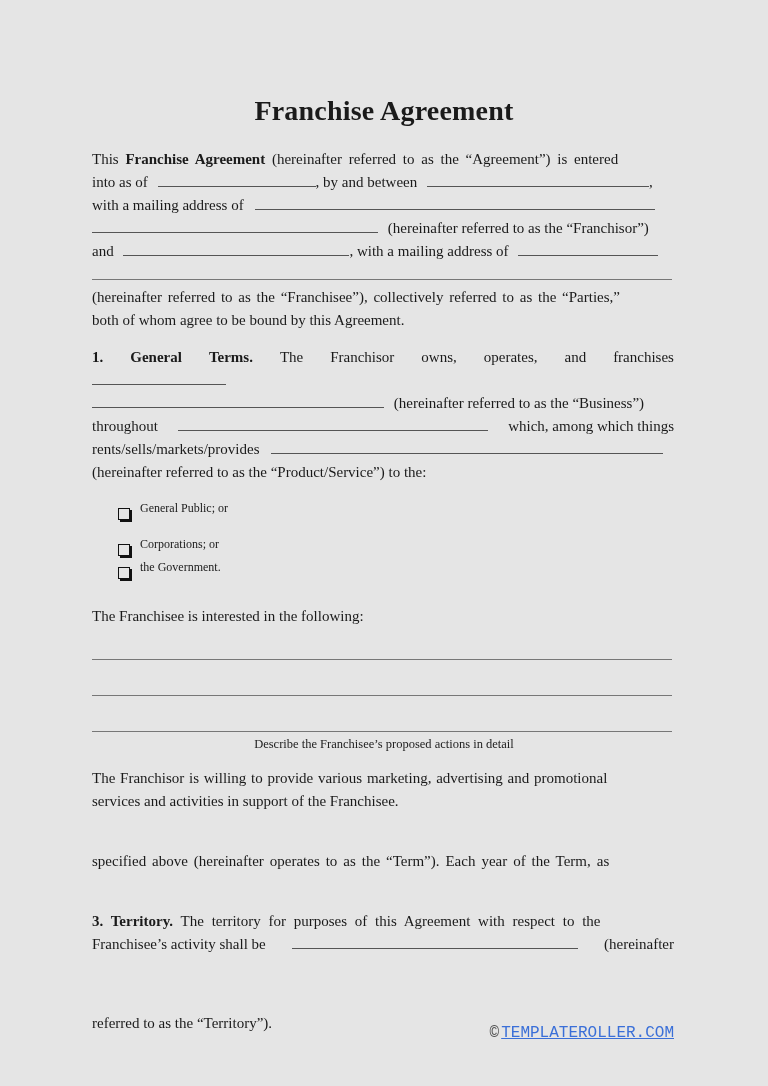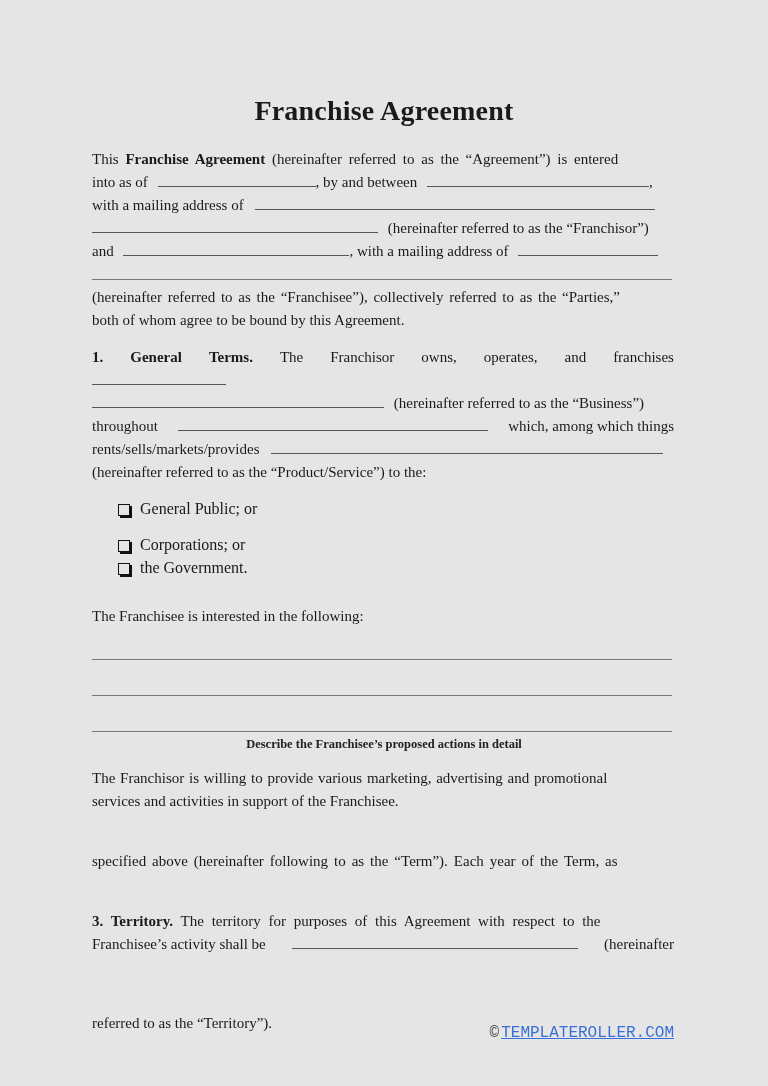--- a/index.html
+++ b/index.html
@@ -7,22 +7,22 @@
       font-family: "Liberation Serif", "DejaVu Serif", serif; color: #1a1a1a; }
     .page { position: absolute; left: 0; top: 0; width: 768px; height: 1086px; background: #e5e5e5; }
     .title { position: absolute; top: 95px; left: 0; width: 768px; text-align: center;
       font-size: 28px; font-weight: bold; letter-spacing: 0.2px; }
     .line { position: absolute; left: 92px; width: 582px; font-size: 15px; line-height: 23px;
       white-space: nowrap; height: 23px; }
     .just { display: flex; justify-content: space-between; }
     .just span { white-space: pre; }
     .blank { display: inline-block; border-bottom: 1px solid #555; height: 15px; vertical-align: baseline; }
     .full-rule { position: absolute; left: 92px; width: 580px; border-bottom: 1px solid #777; height: 0; }
-    .caption { position: absolute; left: 0; width: 768px; text-align: center; font-size: 12.5px; color: #222; font-weight: bold; }
-    .check { position: absolute; left: 118px; font-size: 16px; line-height: 23px; display: flex; align-items: center; }
+    .caption { position: absolute; left: 0; width: 768px; text-align: center; font-size: 12.5px; color: #222; }
+    .check { position: absolute; left: 118px; font-size: 12px; line-height: 23px; display: flex; align-items: flex-end; }
     .box { display: inline-block; width: 10px; height: 10px; border: 1px solid #111;
       box-shadow: 2px 2px 0 #111; margin-right: 10px; margin-top: 2px; }
     b { font-weight: bold; }
     .footer { position: absolute; top: 1024px; right: 94px; font-family: Liberation Mono, monospace;
       font-size: 16px; color: #3a6fd8; }
     .footer a { color: #3a6fd8; text-decoration: underline; }
     .footer .copy { color: #555; margin-right: 2px; }
   </style>
 </head>
 <body>
@@ -114,21 +114,21 @@
   <div class="line" style="top:605px;">The Franchisee is interested in the following:</div>
 
   <div class="full-rule" style="top:659px;"></div>
   <div class="full-rule" style="top:695px;"></div>
   <div class="full-rule" style="top:731px;"></div>
   <div class="caption" style="top:737px;">Describe the Franchisee’s proposed actions in detail</div>
 
   <div class="line" style="top:767px; word-spacing:1px;">The Franchisor is willing to provide various marketing, advertising and promotional</div>
   <div class="line" style="top:790px;">services and activities in support of the Franchisee.</div>
 
-  <div class="line" style="top:850px; word-spacing:2.2px;">specified above (hereinafter following to as the “Term”). Each year of the Term, as</div>
+  <div class="line" style="top:850px; word-spacing:2.2px;">specified above (hereinafter operates to as the “Term”). Each year of the Term, as</div>
 
   <div class="line" style="top:910px; word-spacing:4px;">
     <b>3. Territory.</b>
     <span>The territory for purposes of this Agreement with respect to the</span>
   </div>
   <div class="line just" style="top:933px;">
     <span>Franchisee’s activity shall be</span>
     <span class="blank" style="width:286px;"></span>
     <span>(hereinafter</span>
   </div>

